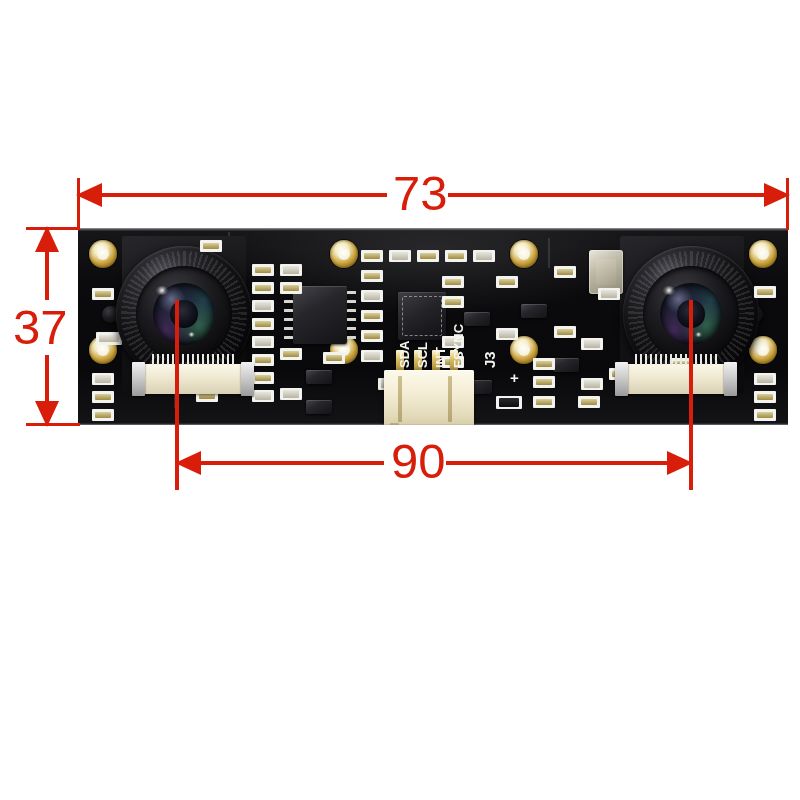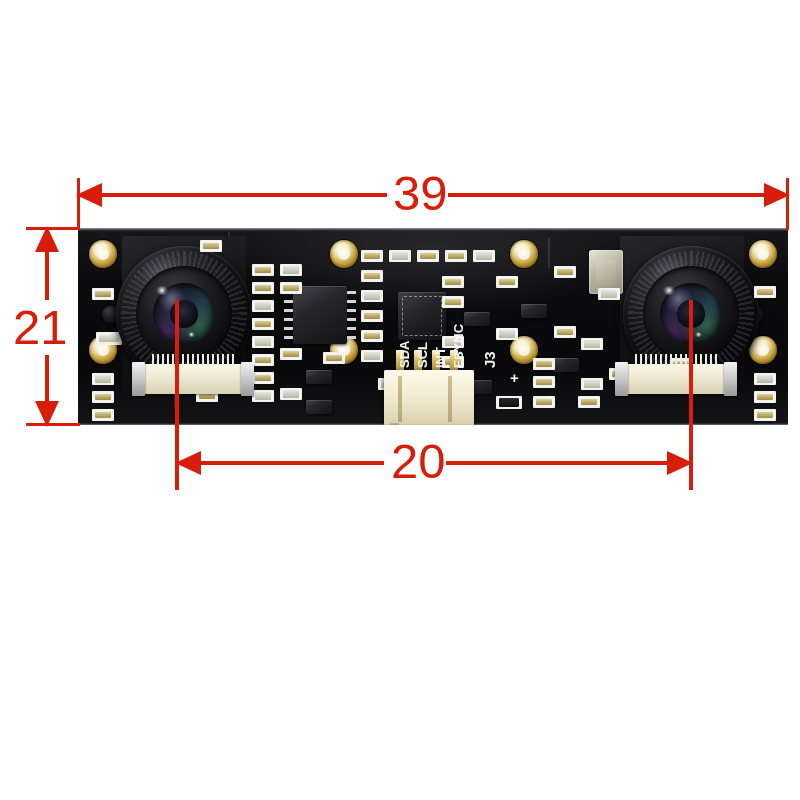--- a/index.html
+++ b/index.html
@@ -484,51 +484,51 @@
 
     <div class="dim-line" style="left:86px;top:193px;width:301px;height:4px;"></div>
     <div class="dim-line" style="left:448px;top:193px;width:332px;height:4px;"></div>
 
     <svg width="28" height="26" viewBox="0 0 28 26" style="position:absolute;left:76px;top:182px;">
       <polygon points="0,13 26,1 26,25" fill="#d81e0a"></polygon>
     </svg>
     <svg width="28" height="26" viewBox="0 0 28 26" style="position:absolute;left:762px;top:182px;">
       <polygon points="28,13 2,1 2,25" fill="#d81e0a"></polygon>
     </svg>
-    <div class="dim-label" style="left:393px;top:169px;font-size:49px;">39</div>
+    <div class="dim-label" style="left:393px;top:169px;font-size:49px;">73</div>
   </div>
 
   <div>
 
     <div class="dim-line" style="left:26px;top:227px;width:54px;height:3px;"></div>
     <div class="dim-line" style="left:26px;top:423px;width:54px;height:3px;"></div>
 
     <div class="dim-line" style="left:45px;top:236px;width:4px;height:64px;"></div>
     <div class="dim-line" style="left:45px;top:355px;width:4px;height:62px;"></div>
 
     <svg width="26" height="28" viewBox="0 0 26 28" style="position:absolute;left:34px;top:226px;">
       <polygon points="13,0 1,26 25,26" fill="#d81e0a"></polygon>
     </svg>
     <svg width="26" height="28" viewBox="0 0 26 28" style="position:absolute;left:34px;top:399px;">
       <polygon points="13,28 1,2 25,2" fill="#d81e0a"></polygon>
     </svg>
-    <div class="dim-label" style="left:13px;top:303px;font-size:49px;">21</div>
+    <div class="dim-label" style="left:13px;top:303px;font-size:49px;">37</div>
   </div>
 
   <div>
 
     <div class="dim-line" style="left:175px;top:300px;width:4px;height:190px;"></div>
     <div class="dim-line" style="left:689px;top:300px;width:4px;height:190px;"></div>
 
     <div class="dim-line" style="left:185px;top:461px;width:199px;height:4px;"></div>
     <div class="dim-line" style="left:446px;top:461px;width:237px;height:4px;"></div>
 
     <svg width="28" height="26" viewBox="0 0 28 26" style="position:absolute;left:175px;top:450px;">
       <polygon points="0,13 26,1 26,25" fill="#d81e0a"></polygon>
     </svg>
     <svg width="28" height="26" viewBox="0 0 28 26" style="position:absolute;left:665px;top:450px;">
       <polygon points="28,13 2,1 2,25" fill="#d81e0a"></polygon>
     </svg>
-    <div class="dim-label" style="left:391px;top:437px;font-size:49px;">20</div>
+    <div class="dim-label" style="left:391px;top:437px;font-size:49px;">90</div>
   </div>
 
 
 </div>
 
 </body></html>

